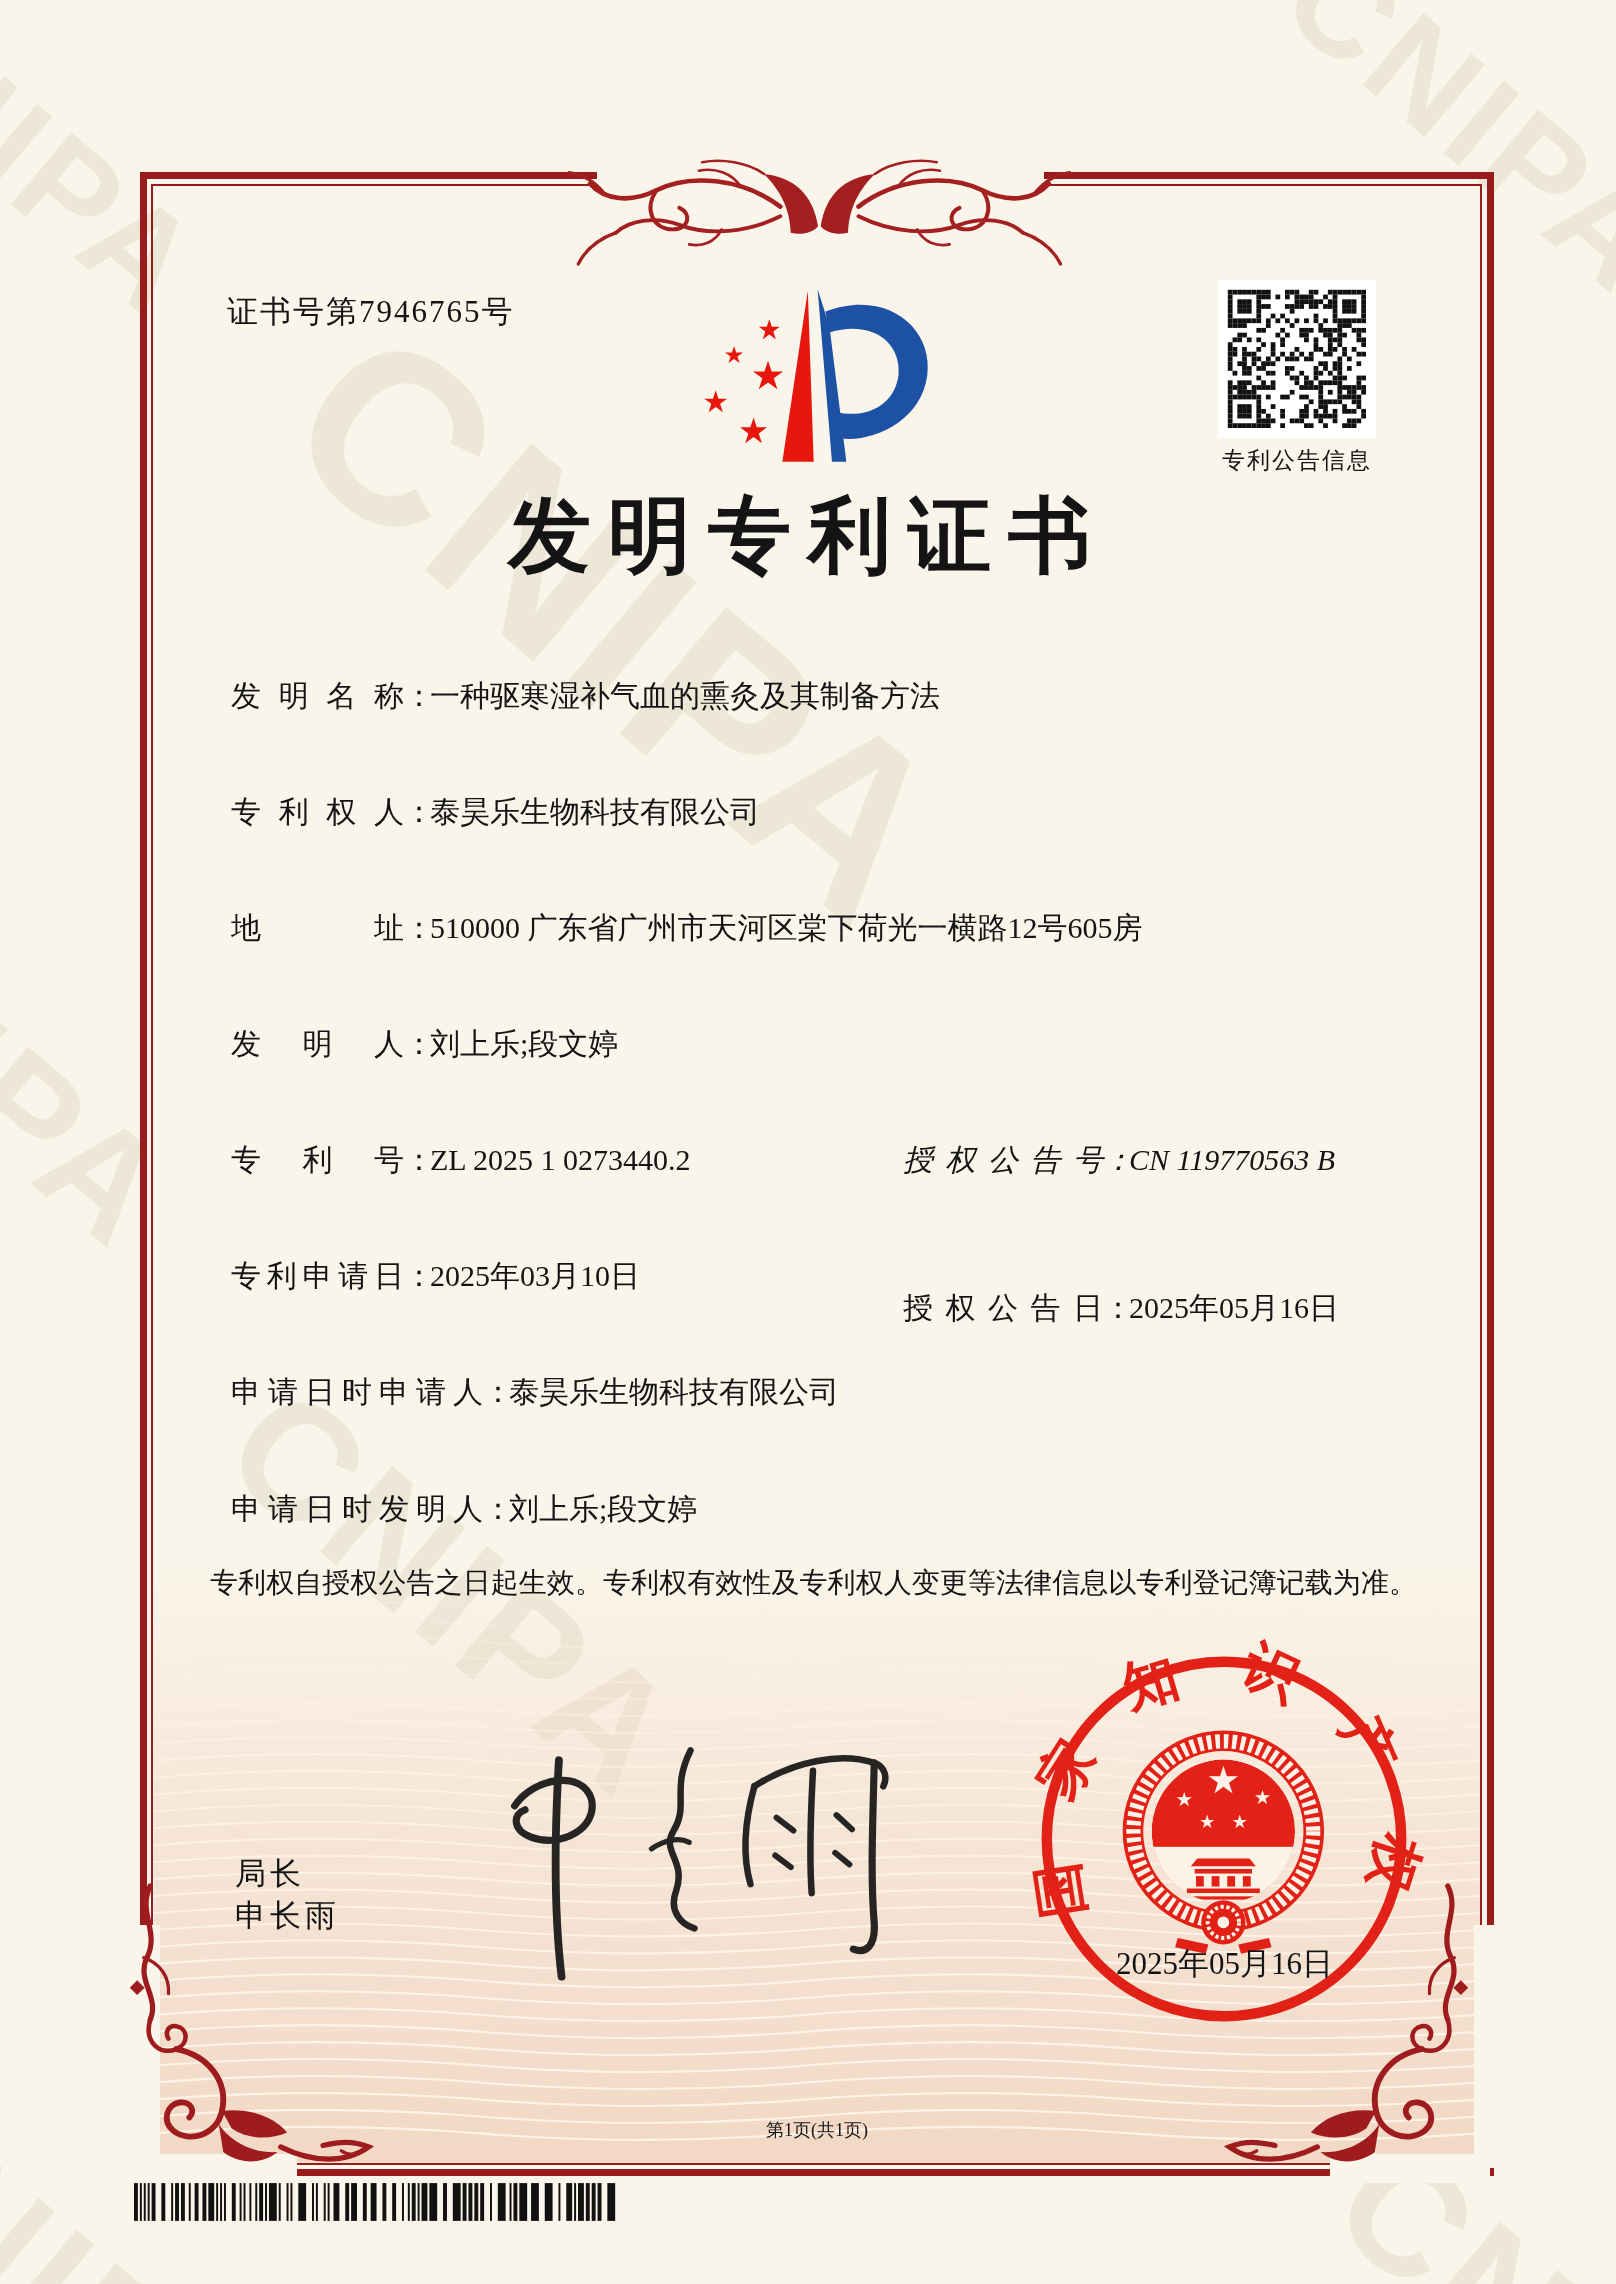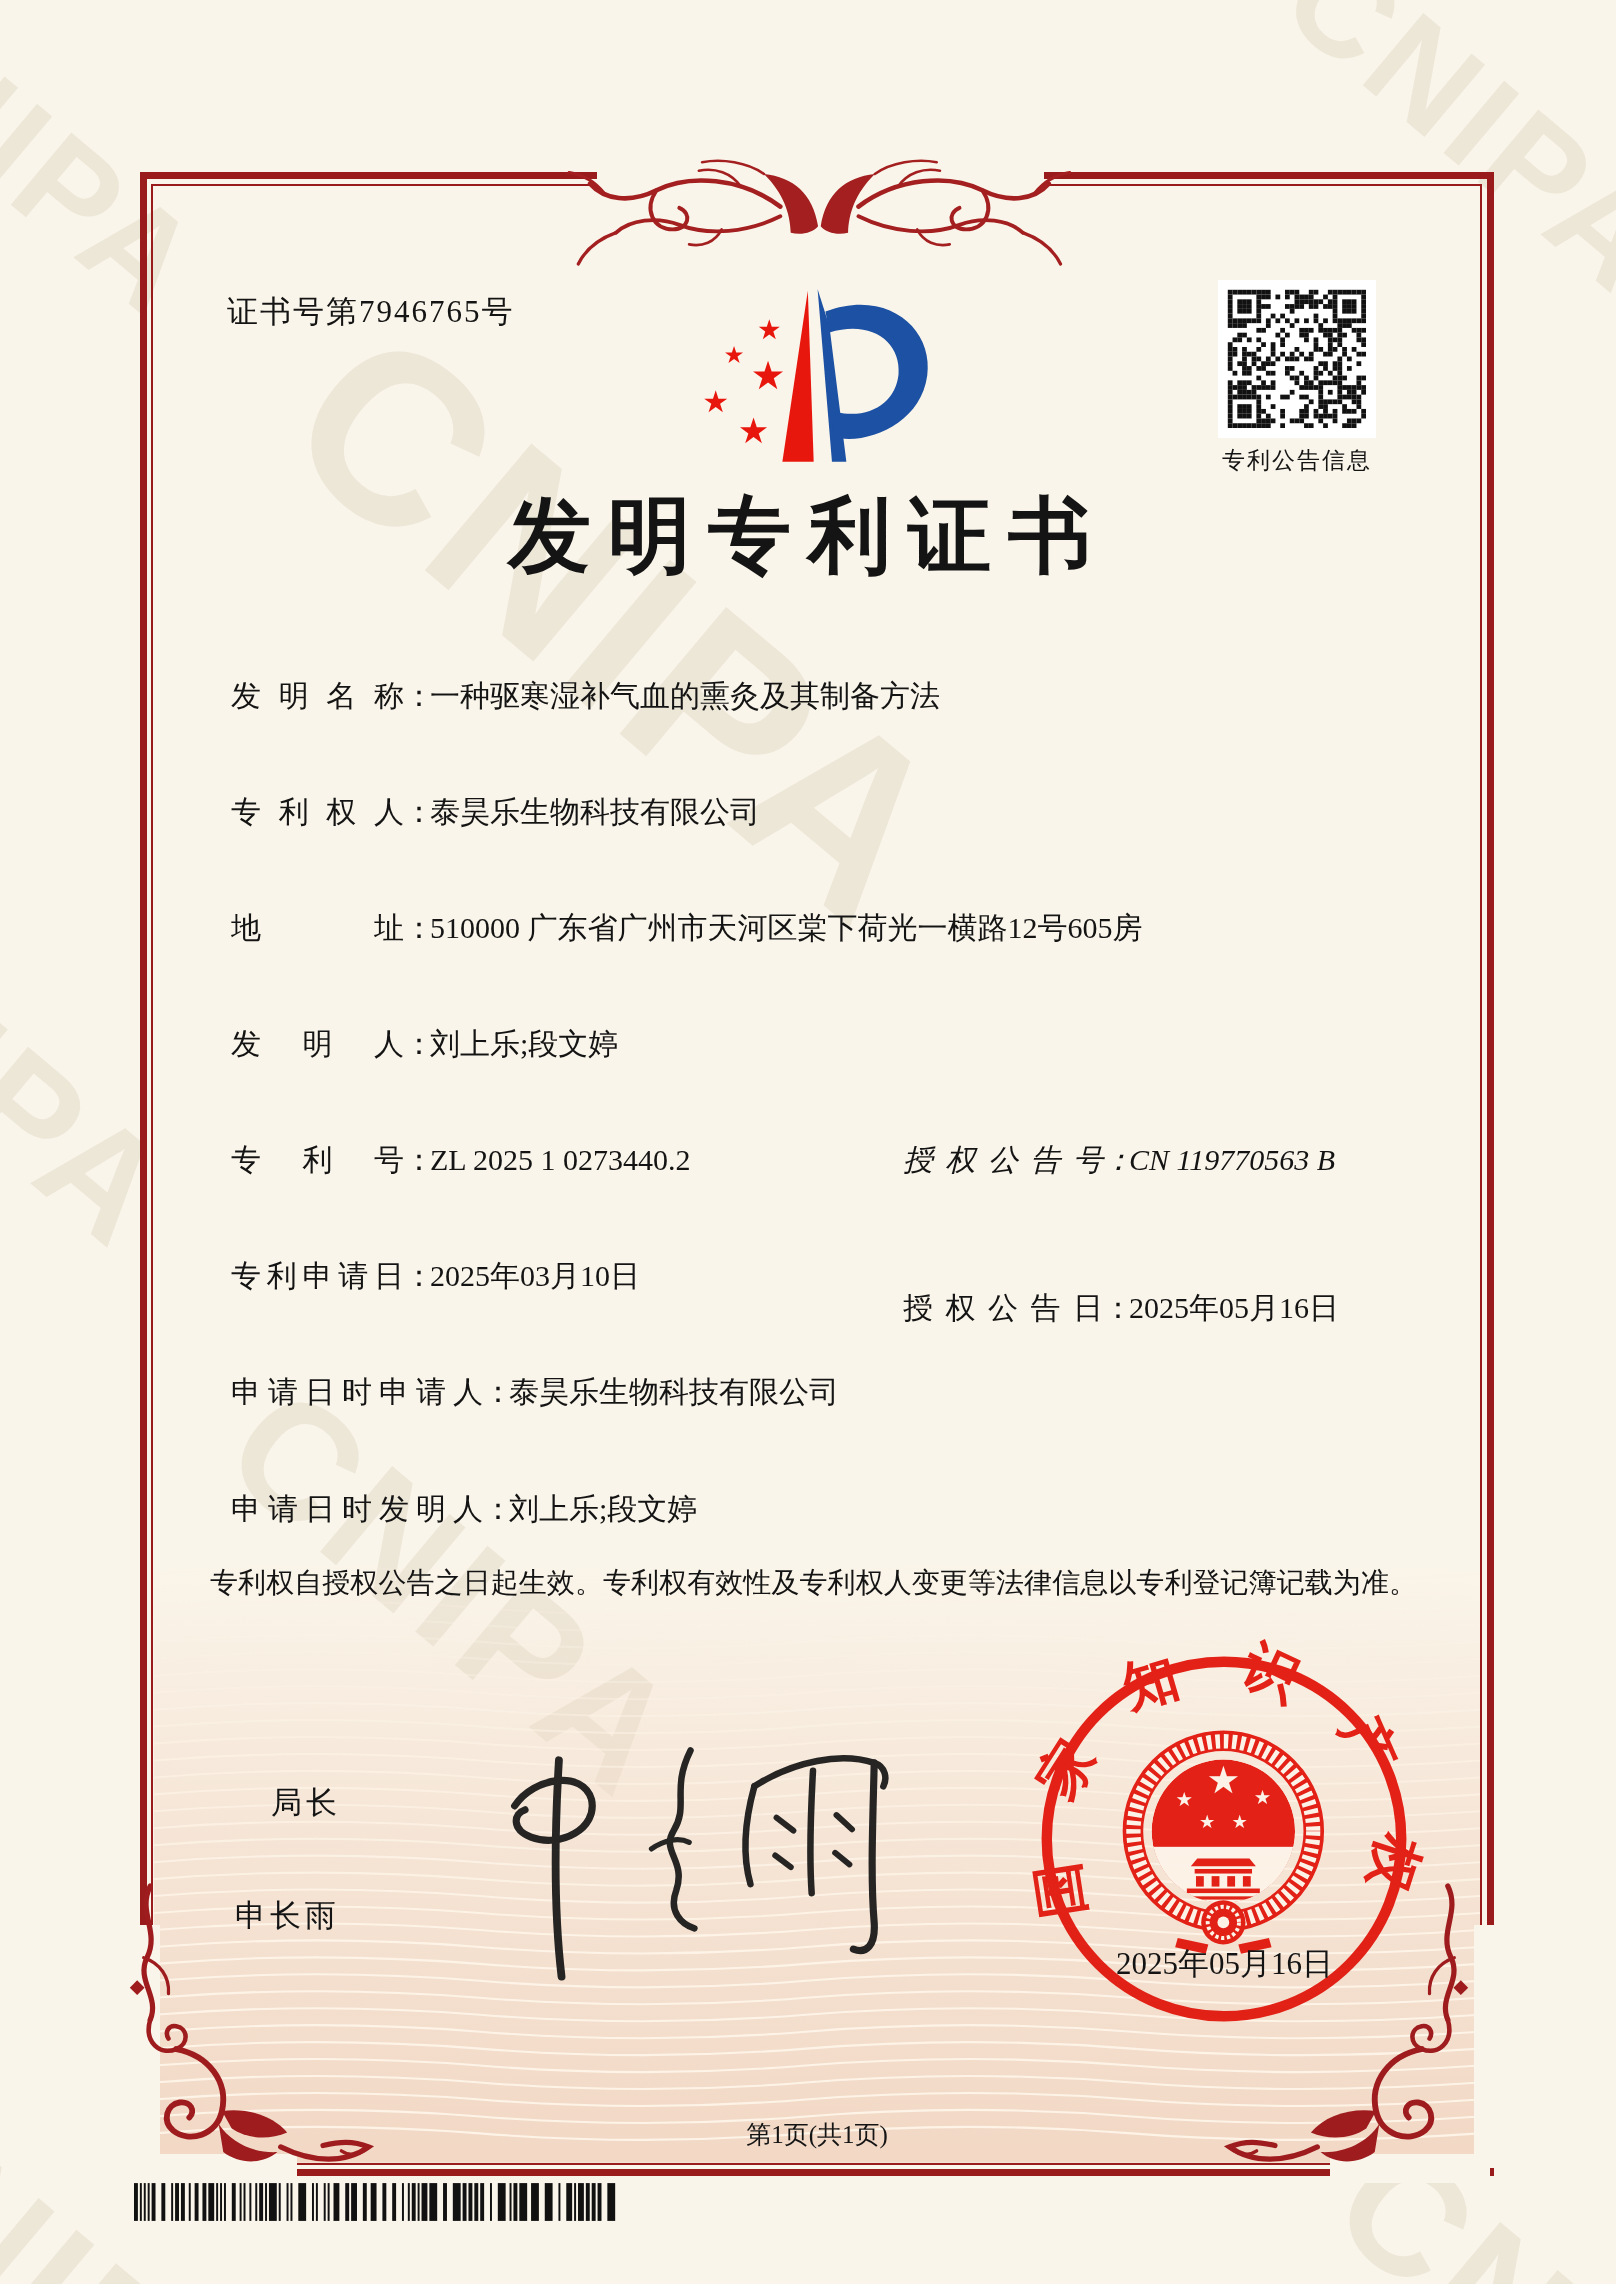--- a/index.html
+++ b/index.html
@@ -40,21 +40,21 @@
   .qr-label{left:1205px;top:445px;width:184px;text-align:center;font-size:23px;letter-spacing:2px;}
   .row{font-size:30px;line-height:40px;white-space:nowrap;}
   .row .lbl{display:inline-block;width:173px;text-align:justify;text-align-last:justify;vertical-align:top;}
   .row .lbl-wide{display:inline-block;width:252px;text-align:justify;text-align-last:justify;vertical-align:top;}
   .row .colon{display:inline-block;width:26px;vertical-align:top;}
   .row .val{display:inline-block;vertical-align:top;text-align:center;}
   .para{left:210px;width:1207px;font-size:28px;line-height:50px;}
   .para-l2{text-align:justify;text-align-last:justify;}
   .signer{left:235px;font-size:31px;letter-spacing:3.9px;}
   .seal-date{left:1081px;top:1943px;width:287px;text-align:center;font-size:31px;font-weight:500;z-index:8;}
-  .footer-page{left:140px;top:2118px;width:1354px;text-align:center;font-size:25px;z-index:6;}
+  .footer-page{left:140px;top:2118px;width:1354px;text-align:center;font-size:18px;z-index:6;}
   #sig{z-index:7;}
   #seal{z-index:7;opacity:.95;}
   #logo,#qr,#barcode{z-index:6;}
 </style>
 </head>
 <body>
 
 <div class="wm" style="left:-111px;top:-62px;font-size:137px;">CNIPA</div>
 <div class="wm" style="left:1356px;top:-85px;font-size:137px;">CNIPA</div>
 <div class="wm" style="left:417px;top:274px;font-size:241px;">CNIPA</div>
@@ -601,21 +601,21 @@
   <span class="lbl" style="width:200px;">授权公告号</span><span class="colon">：</span><span class="val">CN 119770563 B</span>
 </div>
 <div class="abs content row" style="left:903px;top:1288px;">
   <span class="lbl" style="width:200px;">授权公告日</span><span class="colon">：</span><span class="val">2025年05月16日</span>
 </div>
 
 <div class="abs content para" style="top:1558px;">
   <div class="para-l2">专利权自授权公告之日起生效。专利权有效性及专利权人变更等法律信息以专利登记簿记载为准。</div>
 </div>
 
-<div class="abs content signer" style="top:1782px;margin-left:36px;">局长</div>
+<div class="abs content signer" style="top:1853px;">局长</div>
 <div class="abs content signer" style="top:1895px;">申长雨</div>
 
 <svg id="sig" class="abs" style="left:456px;top:1721px;" width="456" height="274" viewBox="0 0 700 420">
   <g fill="none" stroke="#151515" stroke-linecap="round" opacity="0.92">
     <path d="M 90,130 C 120,85 195,75 208,120 C 218,165 160,195 115,178 C 85,166 88,142 106,136" stroke-width="11"></path>
     <path d="M 158,60 C 152,160 150,290 162,392" stroke-width="12"></path>
     <path d="M 360,45 C 330,105 358,130 334,168 C 314,200 354,214 338,260 C 326,292 346,312 366,318" stroke-width="10"></path>
     <path d="M 300,196 C 320,182 342,178 358,186" stroke-width="8"></path>
     <path d="M 458,100 C 442,158 440,208 452,250" stroke-width="10"></path>
     <path d="M 458,100 C 520,60 592,48 642,64 C 660,70 662,88 656,100" stroke-width="10"></path>

